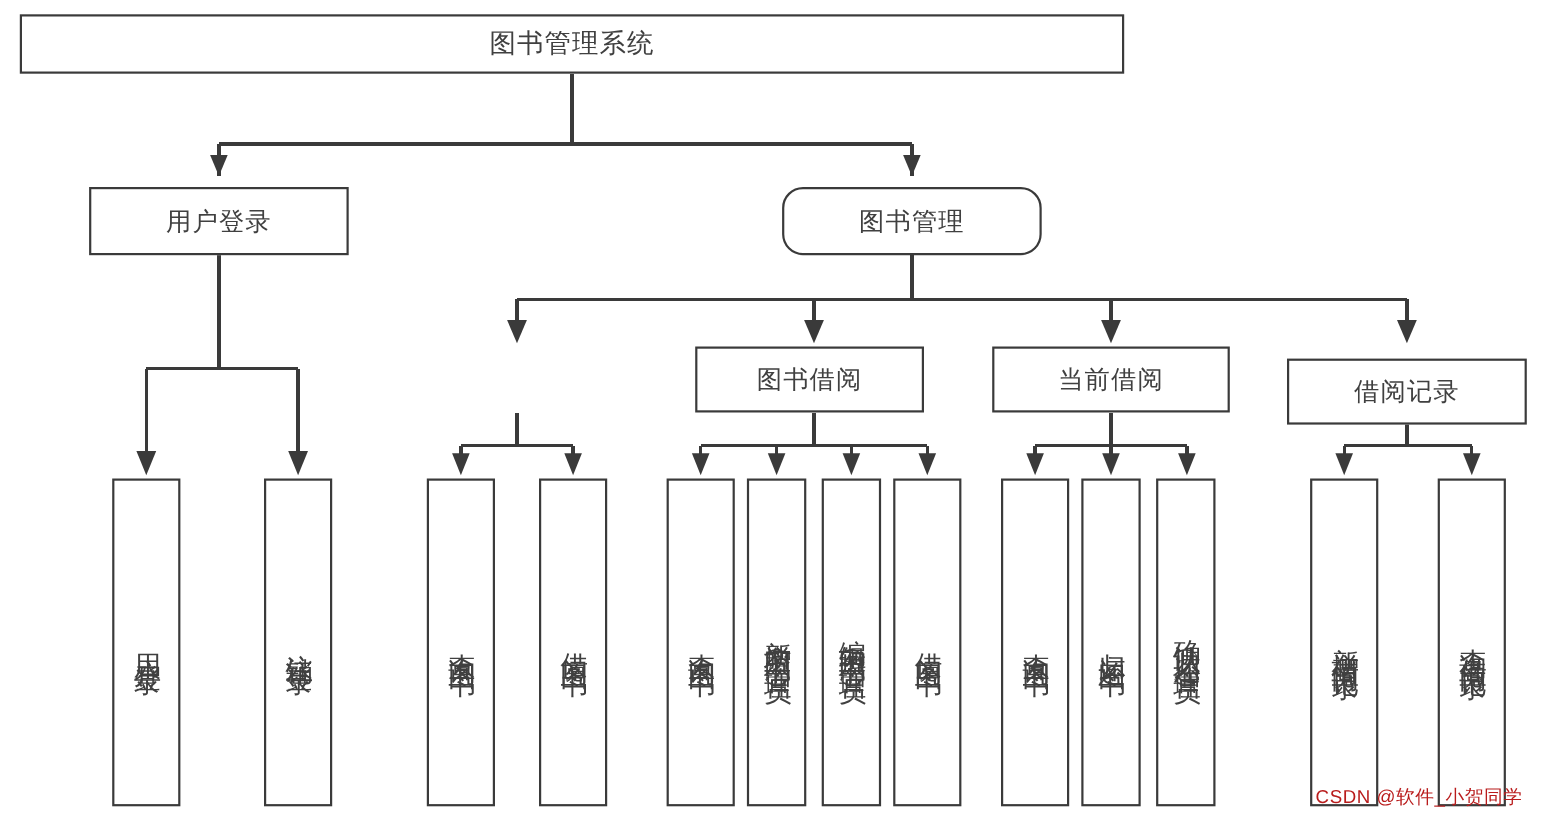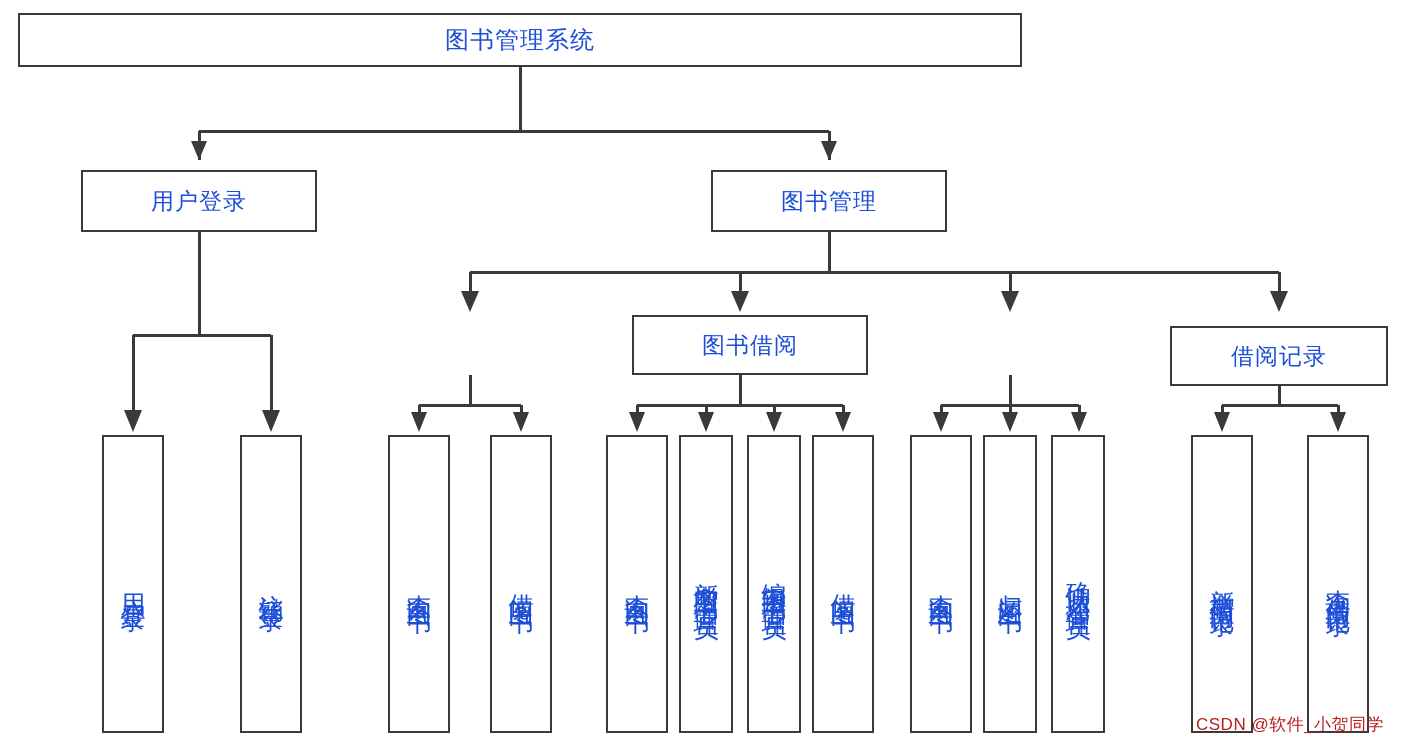--- a/index.html
+++ b/index.html
@@ -3,21 +3,21 @@
 <meta charset="utf-8">
 <title>图书管理系统 功能结构图</title>
 <style>
   html,body{margin:0;padding:0;background:#ffffff;}
   body{font-family:"Liberation Sans","DejaVu Sans",sans-serif;}
   #canvas{position:relative;width:1405px;height:747px;background:#ffffff;overflow:hidden;}
   svg.wires{position:absolute;left:0;top:0;width:1405px;height:747px;pointer-events:none;}
 
   .node{position:absolute;box-sizing:border-box;background:#ffffff;
         border:2.5px solid #3a3a3a;display:flex;align-items:center;justify-content:center;}
-  .node .lbl{color:#1d4ed8;white-space:nowrap;line-height:1.08;}
+  .node .lbl{color:#404040;white-space:nowrap;line-height:1.08;}
 
   
   .h-node .lbl{font-size:23px;letter-spacing:1px;}
   .root .lbl{font-size:24px;letter-spacing:1px;}
 
   
   .v-node{align-items:center;justify-content:center;}
   .v-node .lbl{writing-mode:vertical-rl;text-orientation:upright;
                font-size:25px;letter-spacing:5px;line-height:1.0;
                max-height:272px;white-space:nowrap;}
@@ -105,26 +105,29 @@
     </g>
   </svg>
 
   <div class="node h-node root" style="left:18px;top:13px;width:1004px;height:54px;">
     <span class="lbl">图书管理系统</span>
   </div>
 
   <div class="node h-node" style="left:81px;top:170px;width:236px;height:62px;">
     <span class="lbl">用户登录</span>
   </div>
-  <div class="node h-node" style="left:711px;top:170px;width:236px;height:62px;">
+  <div class="node h-node" style="left:711px;top:170px;width:236px;height:62px;border-radius:19px;">
     <span class="lbl">图书管理</span>
   </div>
 
-  <div class="node h-node" style="left:632px;top:315px;width:236px;height:60px;">
+  <div class="node h-node" style="left:632px;top:315px;width:208px;height:60px;">
     <span class="lbl">图书借阅</span>
+  </div>
+  <div class="node h-node" style="left:902px;top:315px;width:216px;height:60px;">
+    <span class="lbl">当前借阅</span>
   </div>
   <div class="node h-node" style="left:1170px;top:326px;width:218px;height:60px;">
     <span class="lbl">借阅记录</span>
   </div>
 
   <div class="node v-node" style="left:102px;top:435px;width:62px;height:298px;">
     <span class="lbl">用户登录</span>
   </div>
   <div class="node v-node" style="left:240px;top:435px;width:62px;height:298px;">
     <span class="lbl">注销登录</span>

